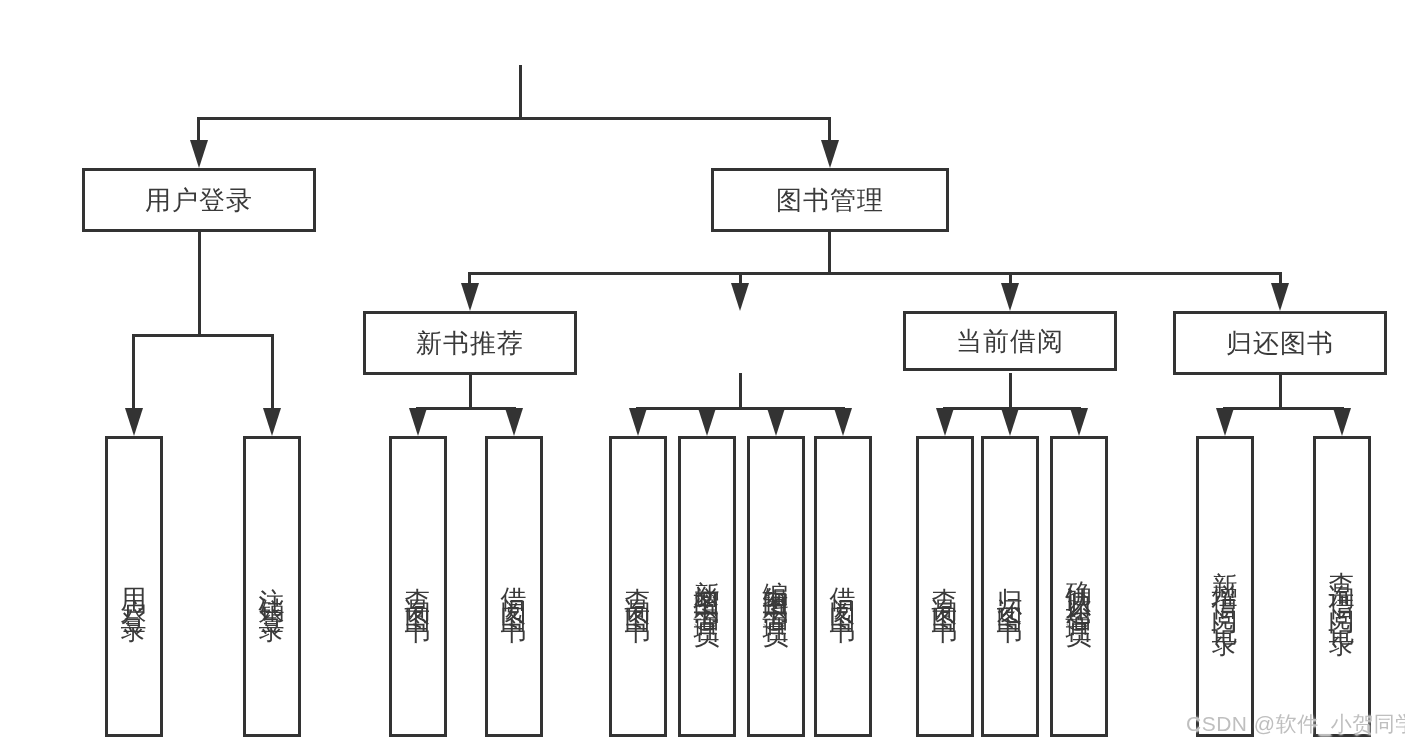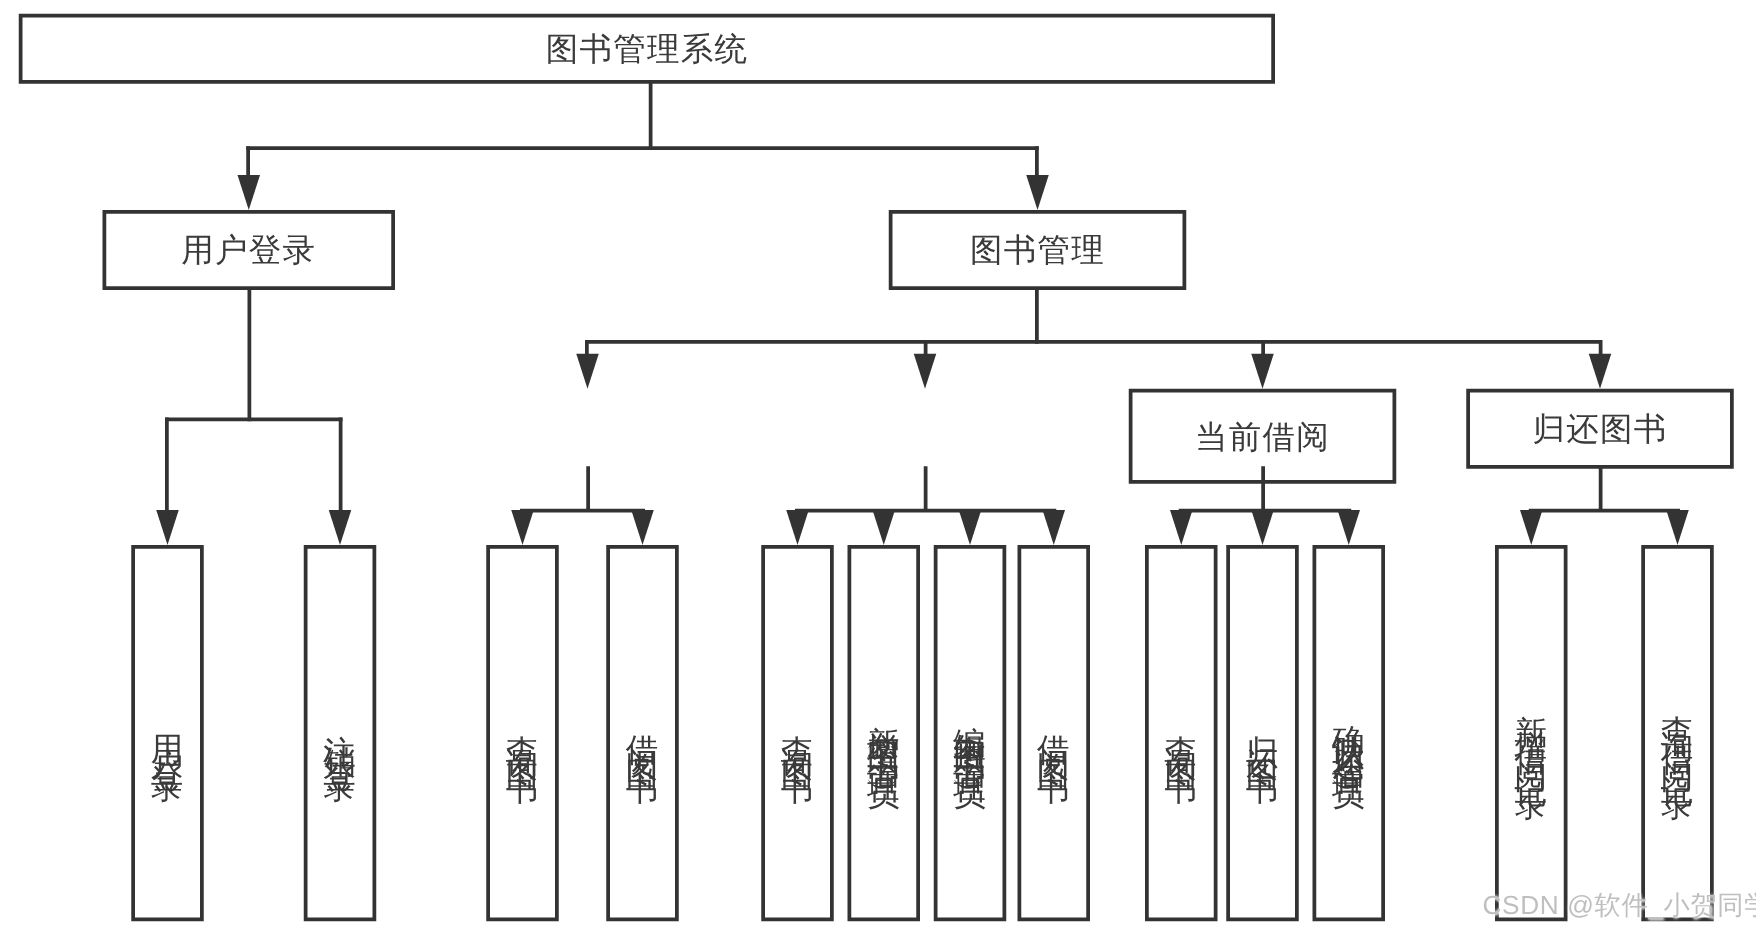--- a/index.html
+++ b/index.html
@@ -72,23 +72,20 @@
     white-space: nowrap;
     z-index: 5;
     text-shadow: 0 0 3px #ffffff, 1px 1px 2px #ffffff;
   }
 </style>
 </head>
 <body>
 
 <div class="stage">
 
-  <div class="node" style="left:15px; top:11px; width:1005px; height:56px;">
-    <span class="hlabel">图书管理系统</span>
-  </div>
 
   <div class="vline" style="left:519px; top:65px; width:3px; height:54px;"></div>
   <div class="hline" style="left:197px; top:117px; width:634px; height:3px;"></div>
   <div class="vline" style="left:197px; top:117px; width:3px; height:26px;"></div>
   <div class="vline" style="left:828px; top:117px; width:3px; height:26px;"></div>
   <div class="arrow" style="left:190px; top:140px;"></div>
   <div class="arrow" style="left:821px; top:140px;"></div>
 
   <div class="node" style="left:82px; top:168px; width:234px; height:64px;">
     <span class="hlabel">用户登录</span>
@@ -108,21 +105,24 @@
   <div class="hline" style="left:468px; top:272px; width:813px; height:3px;"></div>
   <div class="vline" style="left:468px; top:272px; width:3px; height:15px;"></div>
   <div class="vline" style="left:739px; top:272px; width:3px; height:15px;"></div>
   <div class="vline" style="left:1009px; top:272px; width:3px; height:15px;"></div>
   <div class="vline" style="left:1279px; top:272px; width:3px; height:15px;"></div>
   <div class="arrow" style="left:461px; top:283px;"></div>
   <div class="arrow" style="left:731px; top:283px;"></div>
   <div class="arrow" style="left:1001px; top:283px;"></div>
   <div class="arrow" style="left:1271px; top:283px;"></div>
 
-  <div class="node" style="left:903px; top:311px; width:214px; height:76px;">
+  <div class="node" style="left:363px; top:311px; width:214px; height:64px;">
+    <span class="hlabel">新书推荐</span>
+  </div>
+  <div class="node" style="left:903px; top:311px; width:214px; height:60px;">
     <span class="hlabel">当前借阅</span>
   </div>
   <div class="node" style="left:1173px; top:311px; width:214px; height:64px;">
     <span class="hlabel">归还图书</span>
   </div>
 
   <div class="vline" style="left:469px; top:373px; width:3px; height:36px;"></div>
   <div class="hline" style="left:416px; top:407px; width:100px; height:3px;"></div>
   <div class="arrow" style="left:409px; top:408px;"></div>
   <div class="arrow" style="left:505px; top:408px;"></div>

